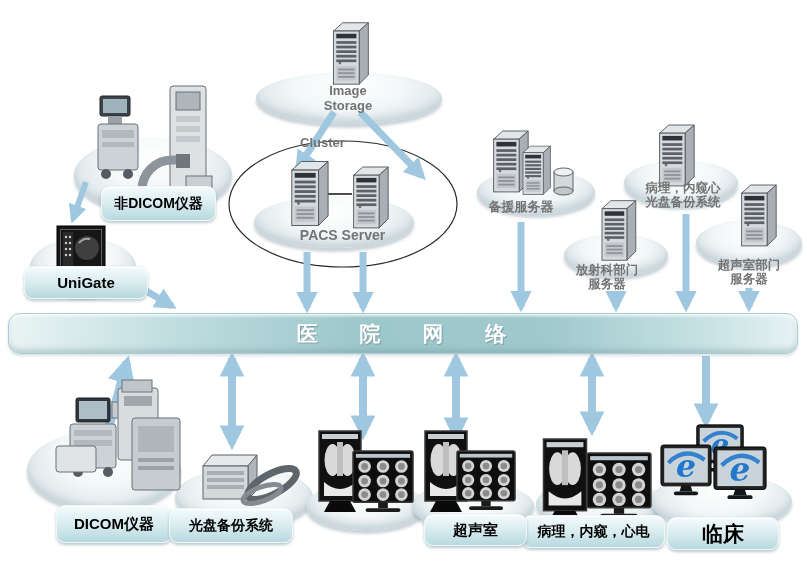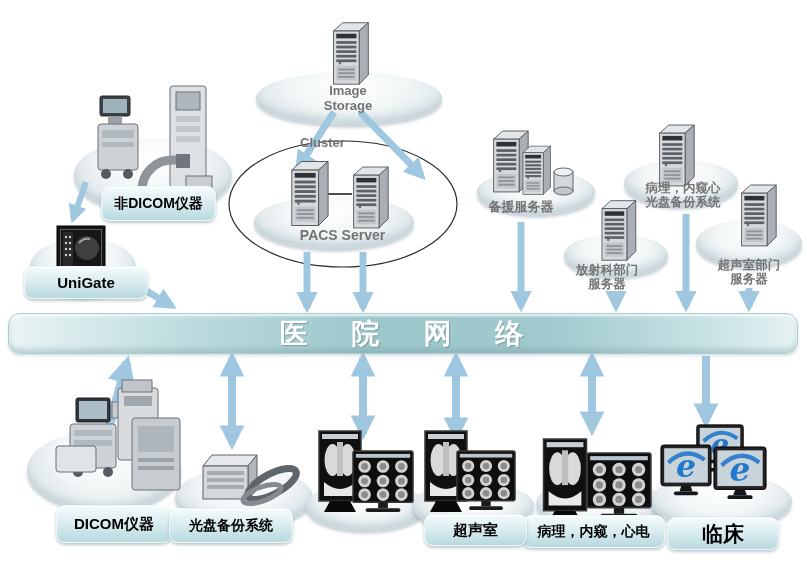--- a/index.html
+++ b/index.html
@@ -10,21 +10,21 @@
   .plat{position:absolute;border-radius:50%;z-index:1;
     background:radial-gradient(ellipse at 50% 28%,#ffffff 0%,#f3f7f8 42%,#e0e8eb 72%,#c6d2d7 100%);
     box-shadow:0 4px 3px rgba(140,160,170,.45), inset 0 -5px 7px rgba(150,175,184,.35);}
   .gfx{z-index:2;}
   
   .band{position:absolute;left:8px;top:313px;width:788px;height:39px;border-radius:12px;z-index:3;
     background:linear-gradient(90deg,#eaf4f4 0%,#bedcdf 22%,#9cc7cb 45%,#9fc9cd 68%,#cbe4e6 90%,#e7f2f3 100%);
     border:1px solid #a7cdd1;
     box-shadow:inset 0 2px 3px rgba(255,255,255,.85), inset 0 -4px 5px rgba(115,150,158,.35), 0 2px 3px rgba(150,170,178,.35);
     display:flex;align-items:center;justify-content:center;}
-  .band-text{color:#ffffff;font-size:28px;font-weight:bold;letter-spacing:3px;word-spacing:30px;
+  .band-text{color:#ffffff;font-size:21px;font-weight:bold;letter-spacing:3px;word-spacing:30px;
     text-shadow:1px 1px 1px rgba(90,120,128,.55);}
   
   .box-label{position:absolute;z-index:4;display:flex;align-items:center;justify-content:center;
     text-align:right;font-weight:bold;color:#000;border-radius:9px;
     background:linear-gradient(180deg,#f4fbfc 0%,#d9ecef 50%,#b7d9df 100%);
     border:1px solid #edf7f8;
     box-shadow:0 2px 3px rgba(110,135,145,.45), inset 0 1px 0 #ffffff;}
   
   .txt-label{position:absolute;z-index:4;font-weight:bold;color:#737373;text-align:center;line-height:1.15;}
 </style>

